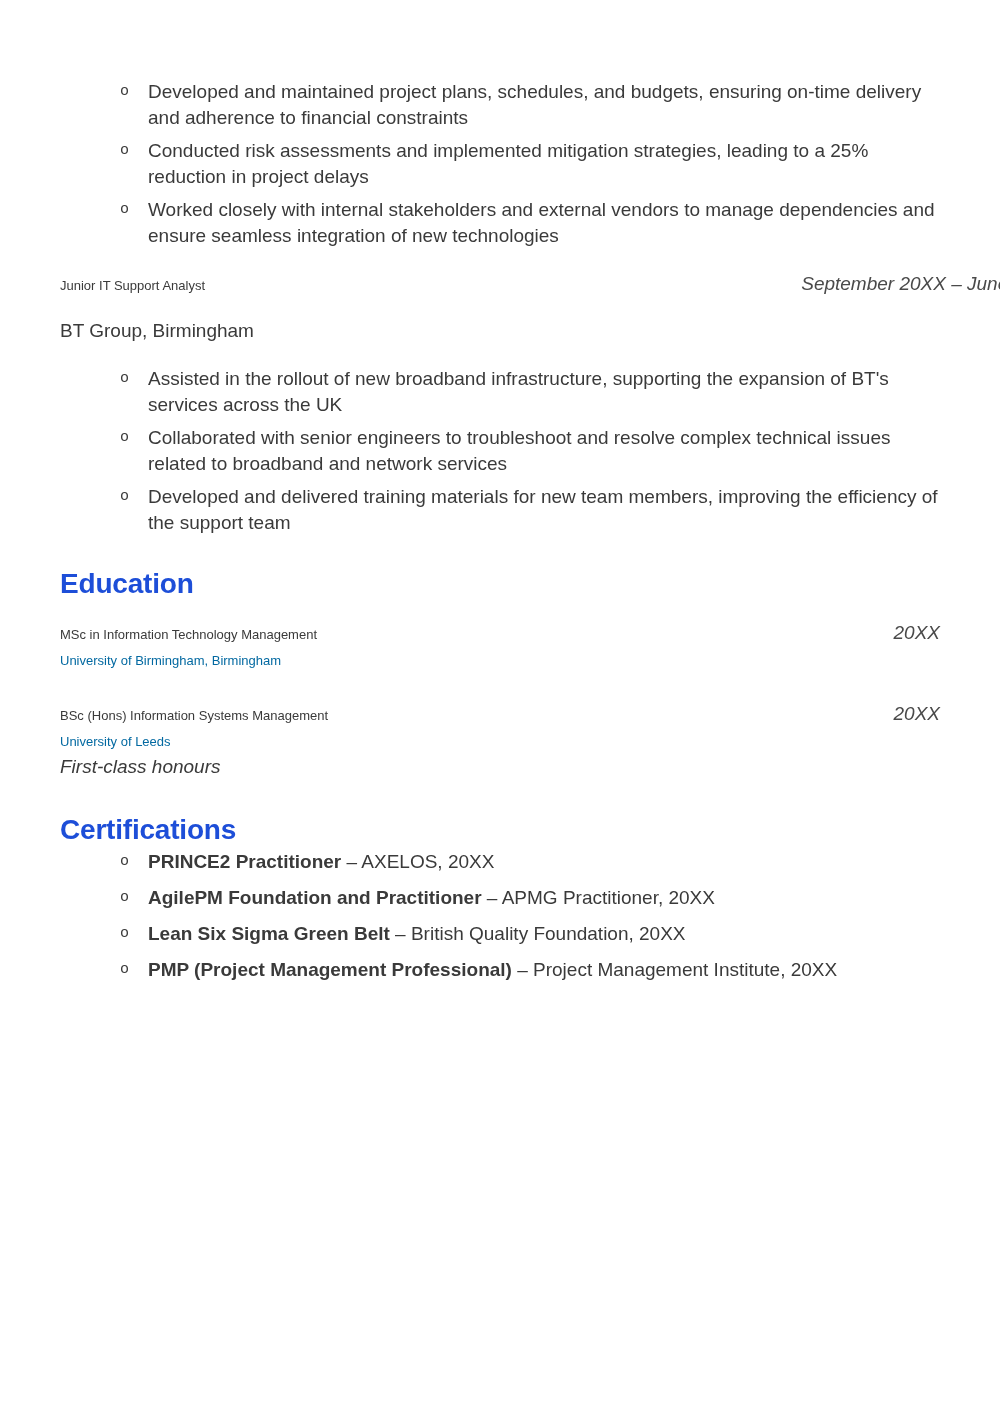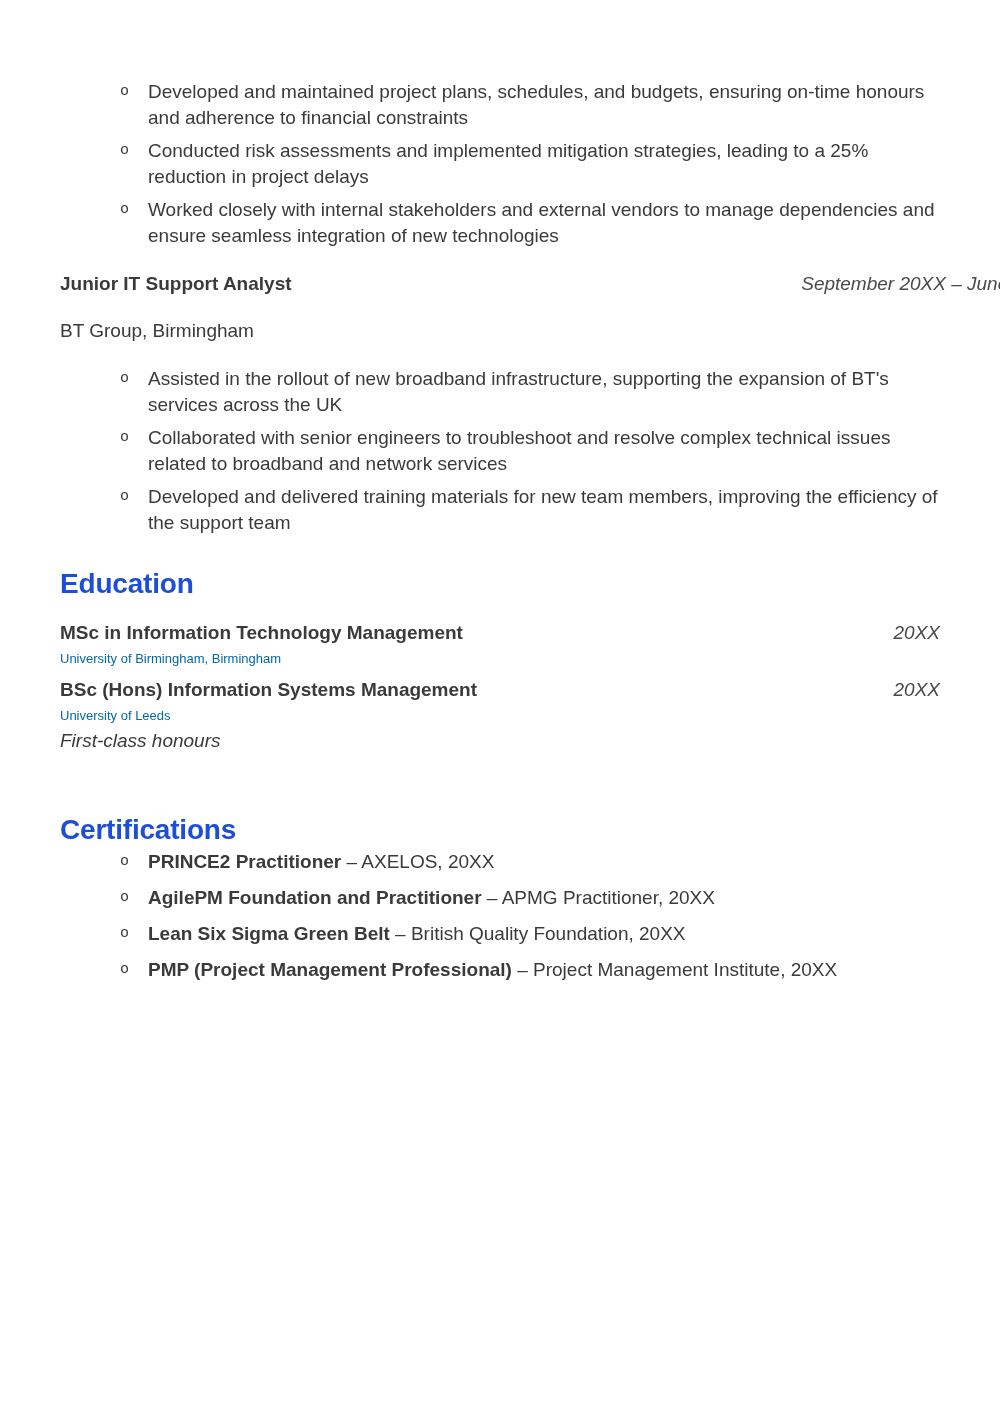--- a/index.html
+++ b/index.html
@@ -62,23 +62,23 @@
   .bullet-list.certs .bullet-item:last-child { margin-bottom: 0; }
 
   
   .entry-head {
     display: flex;
     justify-content: space-between;
     align-items: baseline;
     width: 100%;
   }
   .entry-title {
-    font-size: 19px;
-    line-height: 26px;
-    font-weight: bold;
+    font-size: 13px;
+    line-height: 26px;
+    font-weight: normal;
     color: #3a3a3a;
   }
   .entry-date {
     font-size: 19px;
     line-height: 26px;
     font-style: italic;
     color: #4a4a4a;
     white-space: nowrap;
   }
   .entry-org {
@@ -118,32 +118,32 @@
   .blk-org         { position: absolute; left: 60px; right: 44px; top: 318px; }
   .blk-role-bullets{ position: absolute; left: 60px; right: 60px; top: 366px; }
   .blk-edu-head    { position: absolute; left: 60px; right: 60px; top: 568px; }
   .blk-edu-list    { position: absolute; left: 60px; right: 60px; top: 620px; }
   .blk-cert-head   { position: absolute; left: 60px; right: 60px; top: 792px; margin-top: 22px; }
   .blk-cert-list   { position: absolute; left: 60px; right: 60px; top: 849px; }
 
   .blk-exp-bullets .bullet-item,
   .blk-role-bullets .bullet-item { padding-left: 88px; }
 
-  .edu-entry + .edu-entry { margin-top: 6px; }
+  .edu-entry + .edu-entry { margin-top: 28px; }
 </style>
 </head>
 <body>
 
 <div class="page">
 
   <div class="blk-exp-bullets">
     <ul class="bullet-list exp">
       <li class="bullet-item">
         <span class="bullet-marker">o</span>
-        <span>Developed and maintained project plans, schedules, and budgets, ensuring on-time honours and adherence to financial constraints</span>
+        <span>Developed and maintained project plans, schedules, and budgets, ensuring on-time delivery and adherence to financial constraints</span>
       </li>
       <li class="bullet-item">
         <span class="bullet-marker">o</span>
         <span>Conducted risk assessments and implemented mitigation strategies, leading to a 25% reduction in project delays</span>
       </li>
       <li class="bullet-item">
         <span class="bullet-marker">o</span>
         <span>Worked closely with internal stakeholders and external vendors to manage dependencies and ensure seamless integration of new technologies</span>
       </li>
     </ul>

